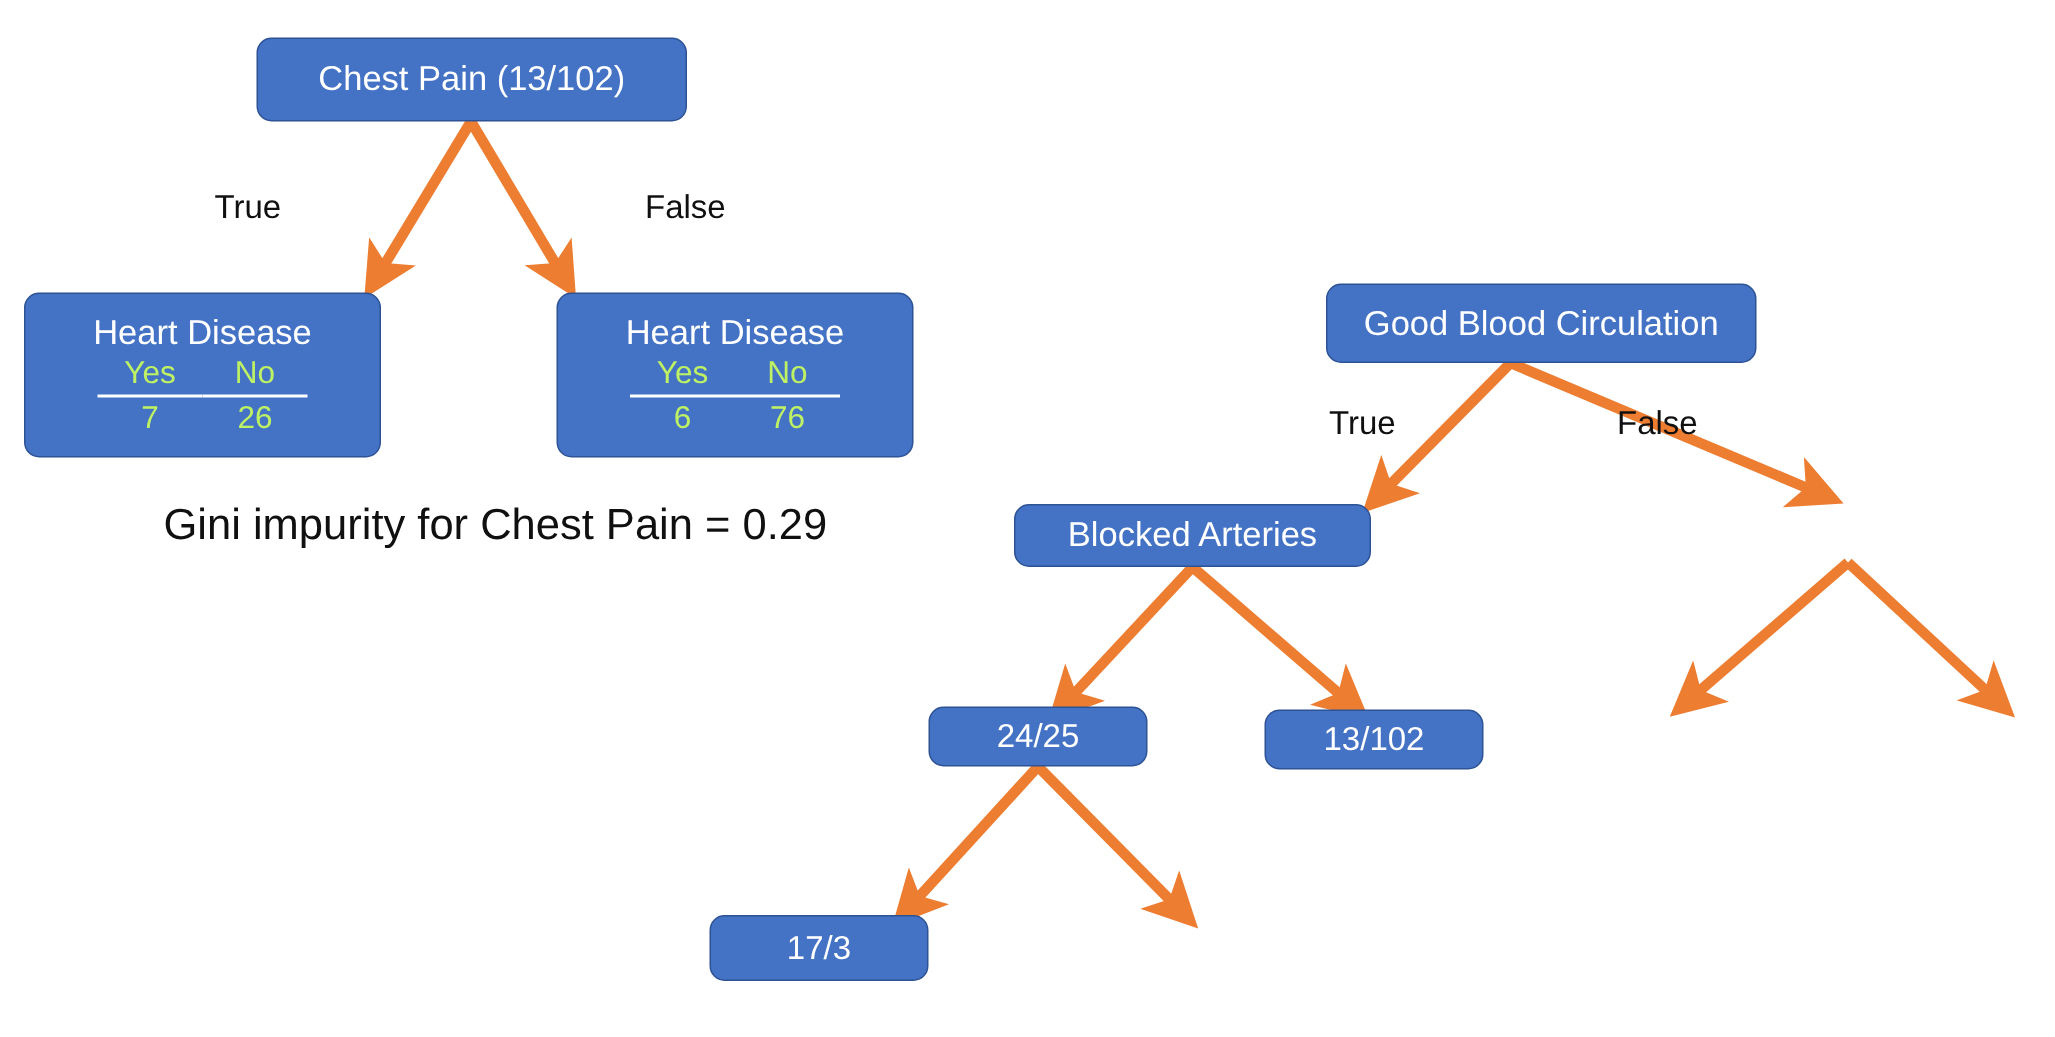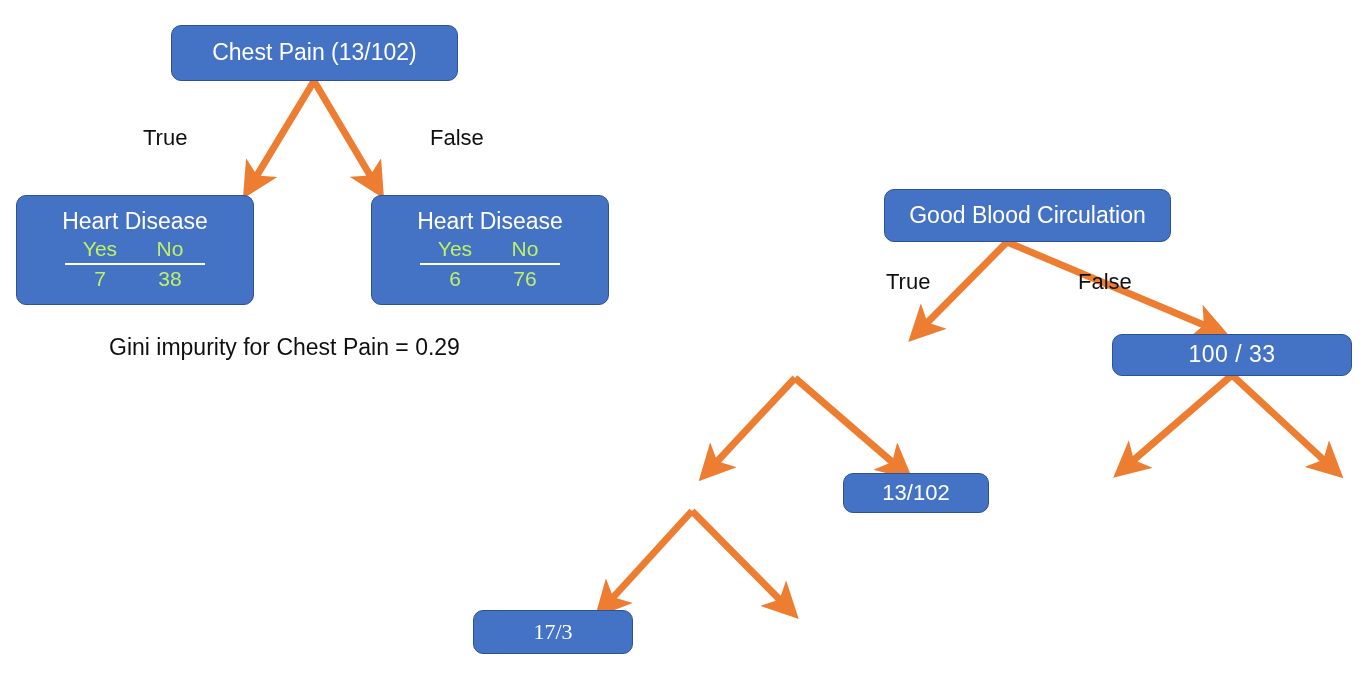--- a/index.html
+++ b/index.html
@@ -74,21 +74,21 @@
   .edge-label {
     position: absolute;
     font-size: 22px;
     color: #101010;
     font-family: "Liberation Sans", sans-serif;
     white-space: nowrap;
     text-align: center;
   }
   .caption {
     position: absolute;
-    font-size: 23px;
+    font-size: 29px;
     color: #101010;
     font-family: "Liberation Sans", sans-serif;
     white-space: nowrap;
   }
 </style>
 </head>
 <body>
 
 <div id="canvas">
 
@@ -131,21 +131,21 @@
   <div class="node" style="left:16px; top:195px; width:238px; height:110px;">
     <span class="node-title">Heart Disease</span>
     <table class="hd-table">
       <tbody>
           <tr>
         <th>Yes</th>
         <th>No</th>
       </tr>
       <tr>
         <td>7</td>
-        <td>38</td>
+        <td>26</td>
       </tr>
     </tbody>
       </table>
   </div>
 
   <div class="node" style="left:371px; top:195px; width:238px; height:110px;">
     <span class="node-title">Heart Disease</span>
     <table class="hd-table">
       <tbody>
           <tr>
@@ -163,28 +163,31 @@
   <div class="caption" style="left:109px; top:334px;">Gini impurity for Chest Pain = 0.29</div>
 
   <div class="node" style="left:884px; top:189px; width:287px; height:53px;">
     <span class="node-title">Good Blood Circulation</span>
   </div>
 
   <div class="edge-label" style="left:886px; top:269px;">True</div>
 
   <div class="edge-label" style="left:1078px; top:269px;">False</div>
 
-
-  <div class="node wide-num" style="left:1112px; top:334px; width:240px; height:42px;">
-    <span class="node-title">100  /  33</span>
+  <div class="node" style="left:676px; top:336px; width:238px; height:42px;">
+    <span class="node-title">Blocked Arteries</span>
   </div>
 
+
+  <div class="node leaf-small" style="left:619px; top:471px; width:146px; height:40px;">
+    <span class="node-title">24/25</span>
+  </div>
 
   <div class="node leaf-small" style="left:827px; top:473px; width:146px; height:40px;margin-left:16px;">
     <span class="node-title">13/102</span>
   </div>
 
-  <div class="node leaf-small" style="left:473px; top:610px; width:160px; height:44px;font-family:Liberation Serif, serif;">
+  <div class="node leaf-small" style="left:473px; top:610px; width:146px; height:44px;">
     <span class="node-title">17/3</span>
   </div>
 
 
 </div>
 
 </body></html>

